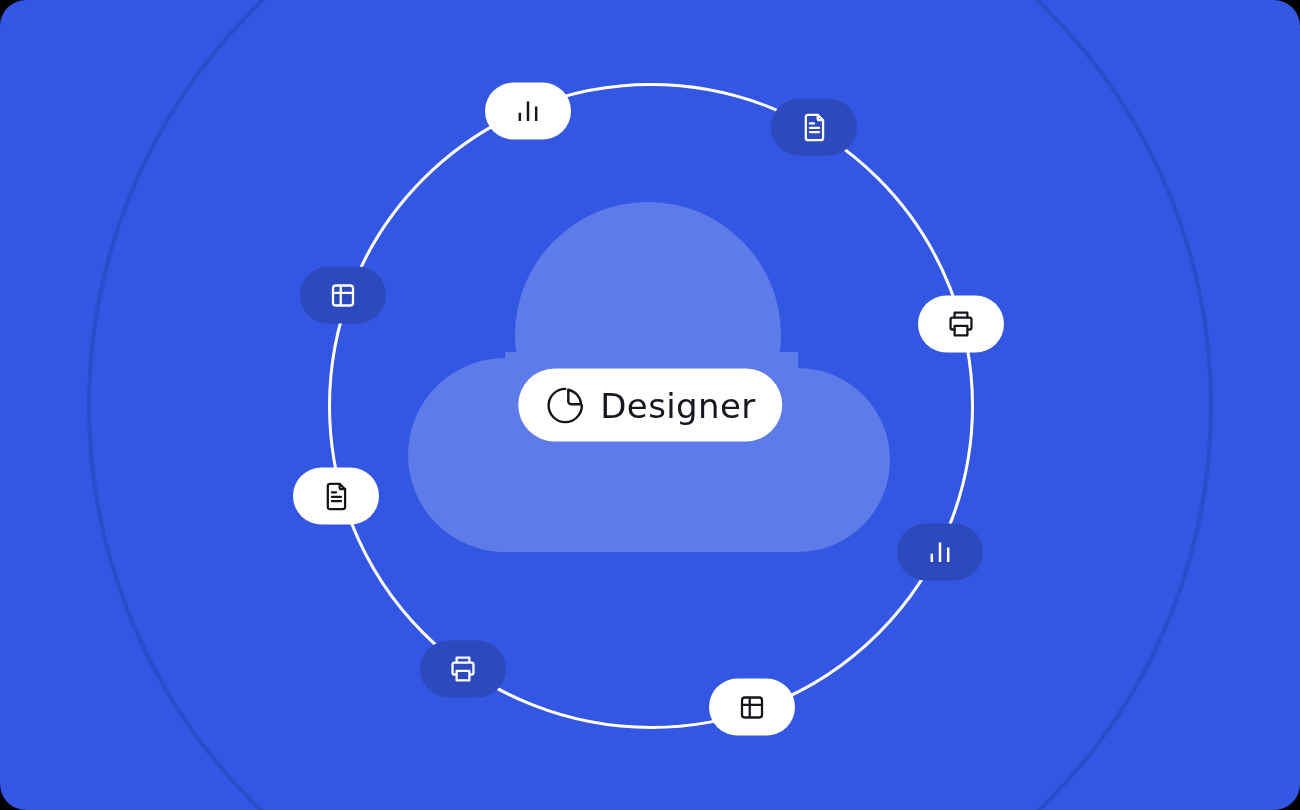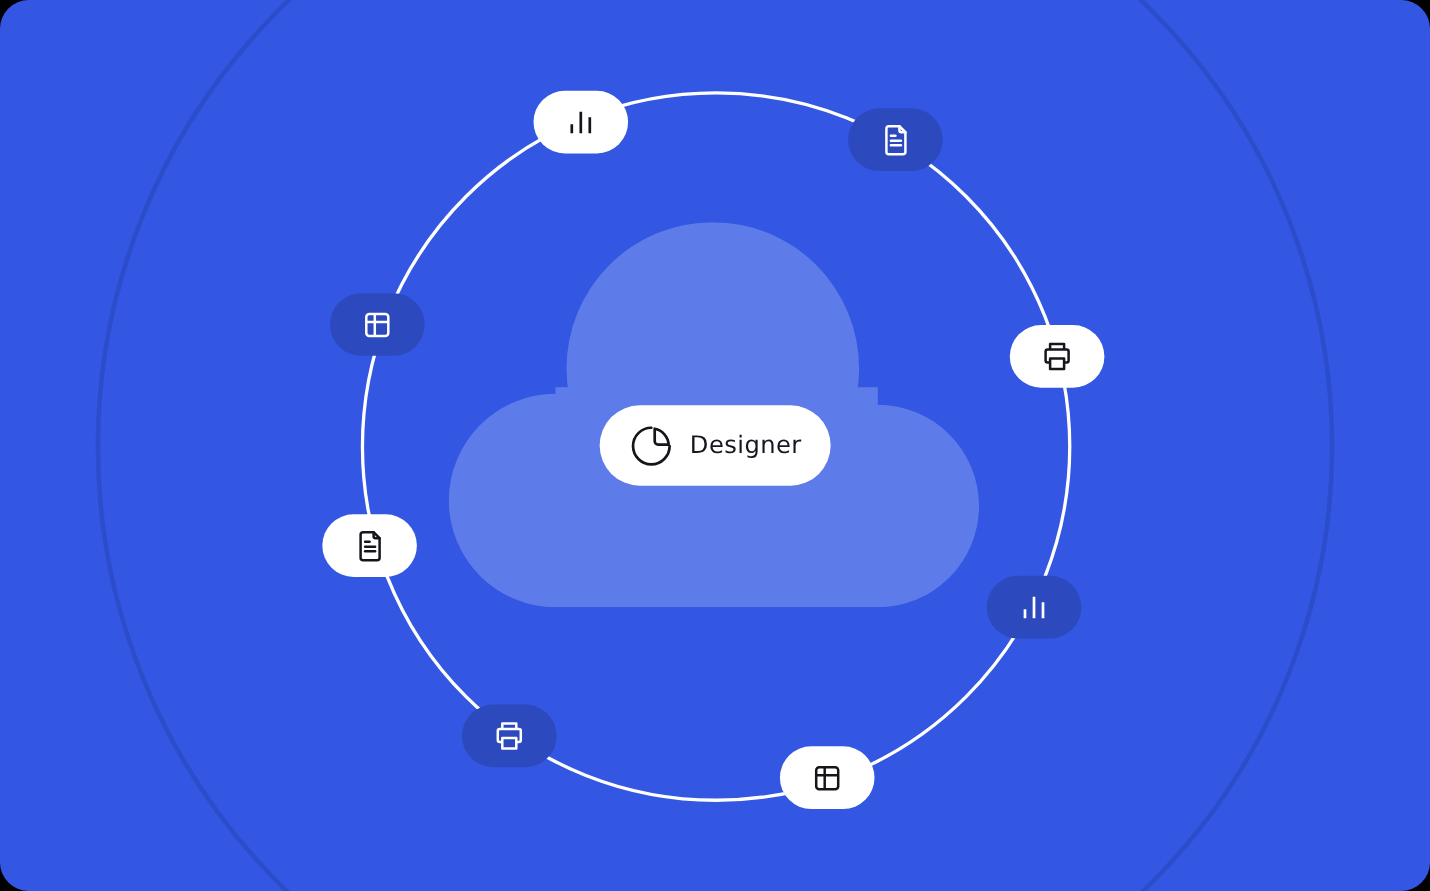--- a/index.html
+++ b/index.html
@@ -70,21 +70,21 @@
     padding: 0 26px;
     border-radius: 36.5px;
     background: var(--light-pill, #fff);
     display: inline-flex;
     align-items: center;
     justify-content: center;
     gap: 14px;
     color: var(--dark-icon, #15161B);
   }
   .center-pill .label {
-    font-size: 22px;
+    font-size: 34px;
     font-weight: 500;
     letter-spacing: 0.4px;
     color: var(--label-text, #17181F);
     white-space: nowrap;
   }
   .icon-wrap { display: inline-flex; }
 </style>
 </head>
 <body style="background: rgb(0, 0, 0);">
 

